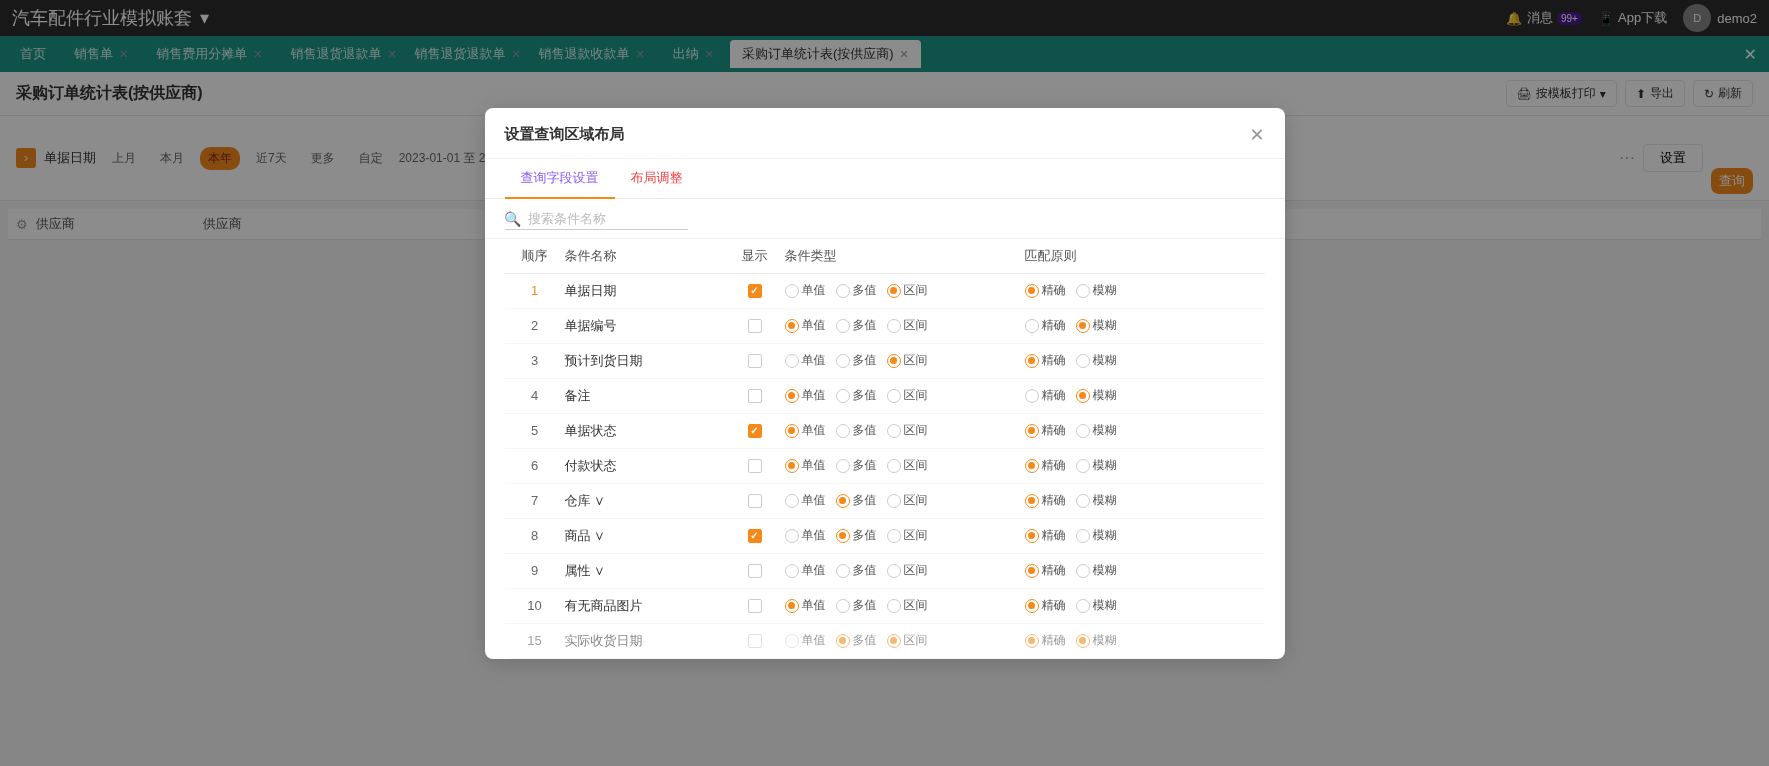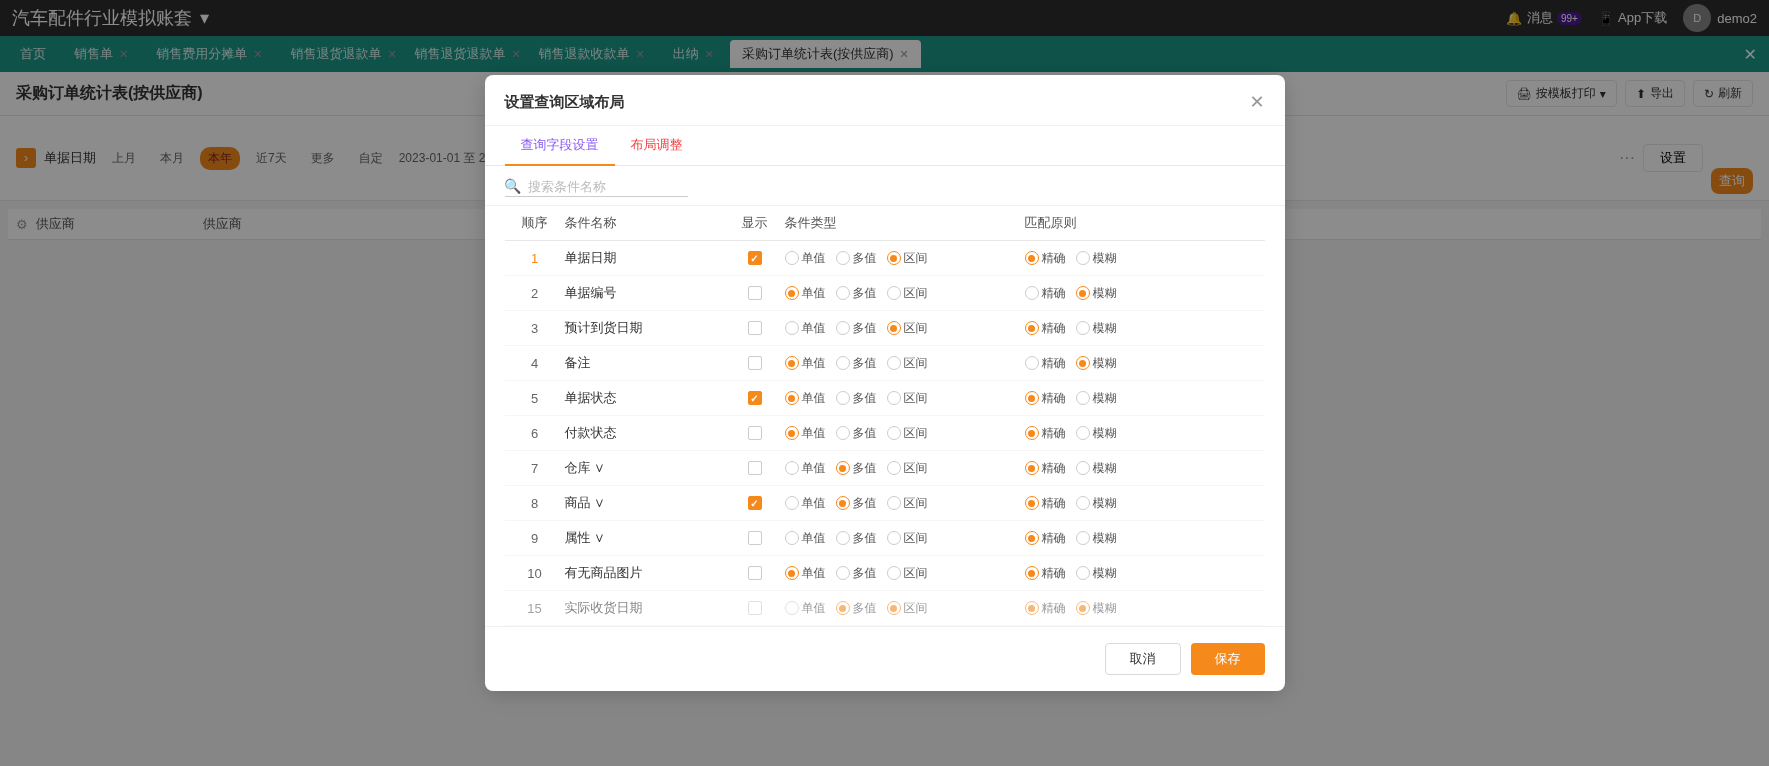--- a/index.html
+++ b/index.html
@@ -686,22 +686,14 @@
         </div>
         <div class="ct-cell">
           <div class="radio-group">
             <label class="radio-item"><div class="radio-circle checked"></div>精确</label>
             <label class="radio-item"><div class="radio-circle checked"></div>模糊</label>
           </div>
         </div>
       </div>
     </div>
 
-    <div class="dialog-footer">
-      <button class="btn-cancel">
-        <span>取消</span>
-      </button>
-      <button class="btn-save">
-        <span>保存</span>
-      </button>
-    </div>
   </div>
 </div>
 
 </body></html>

